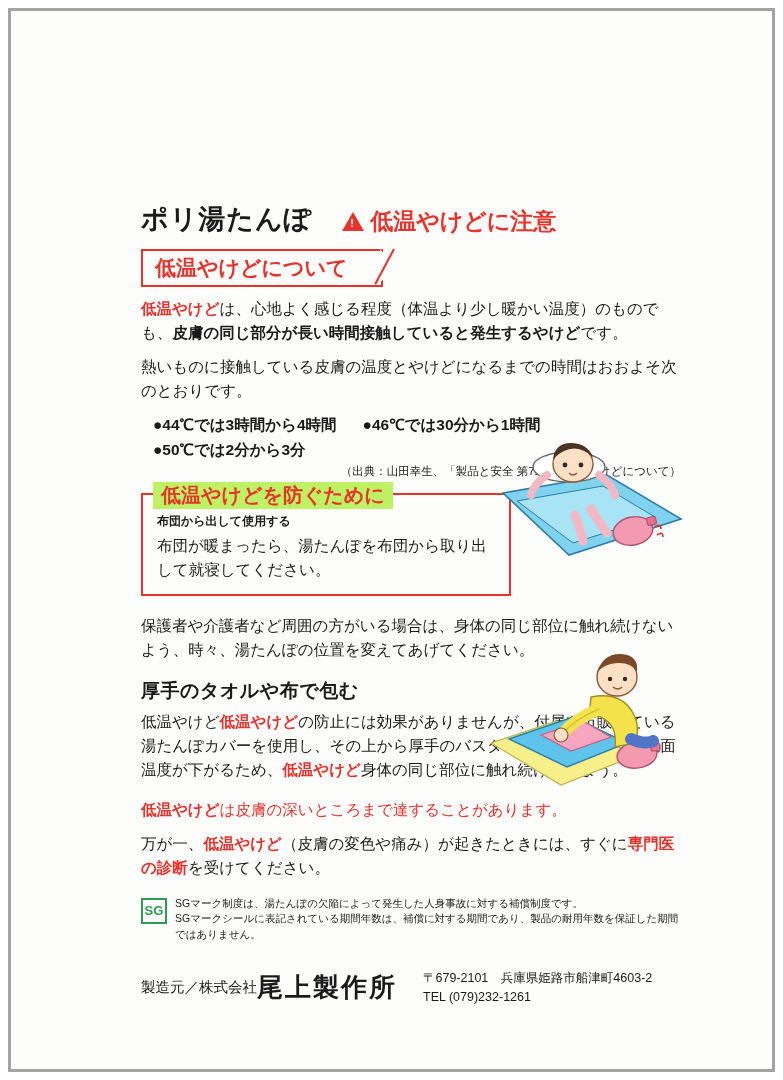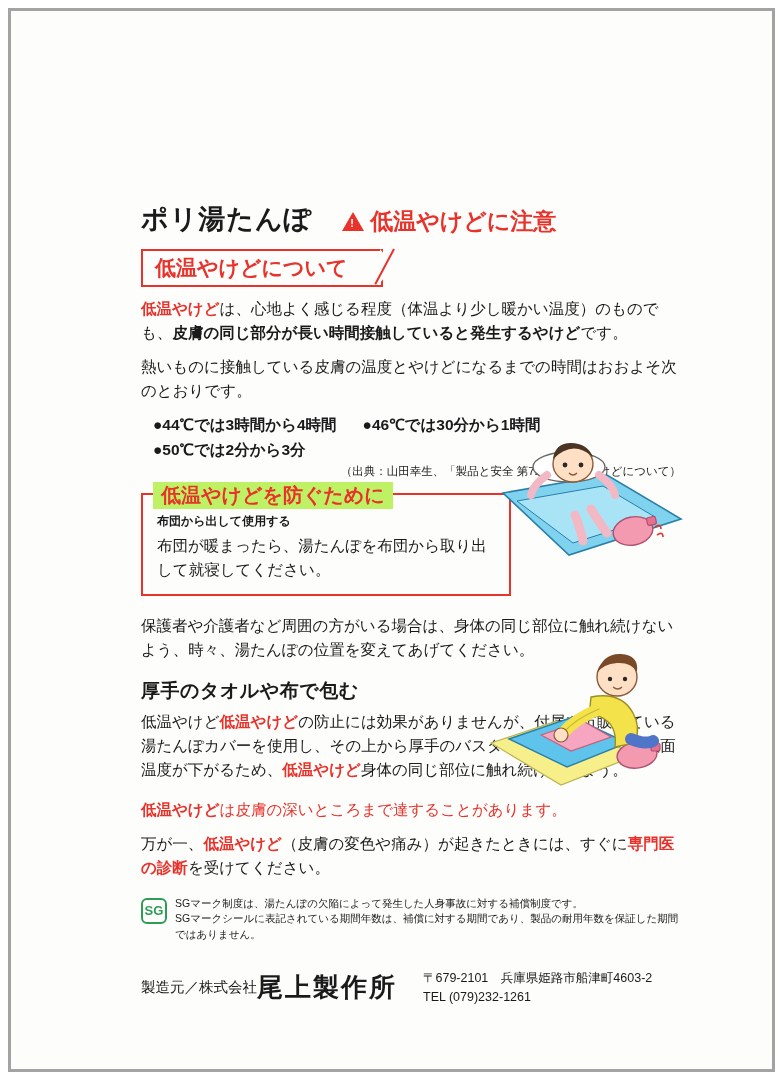--- a/index.html
+++ b/index.html
@@ -182,21 +182,21 @@
   .sg-note {
     display: flex;
     gap: 8px;
     align-items: flex-start;
     margin-top: 16px;
   }
   .sg-mark {
     width: 22px;
     height: 22px;
     border: 2px solid #2e9b57;
-    border-radius: 6px;
+    border-radius: 0;
     color: #2e9b57;
     font-size: 13px;
     font-weight: bold;
     display: flex;
     align-items: center;
     justify-content: center;
     flex: none;
     margin-top: 2px;
   }
   .sg-text {

